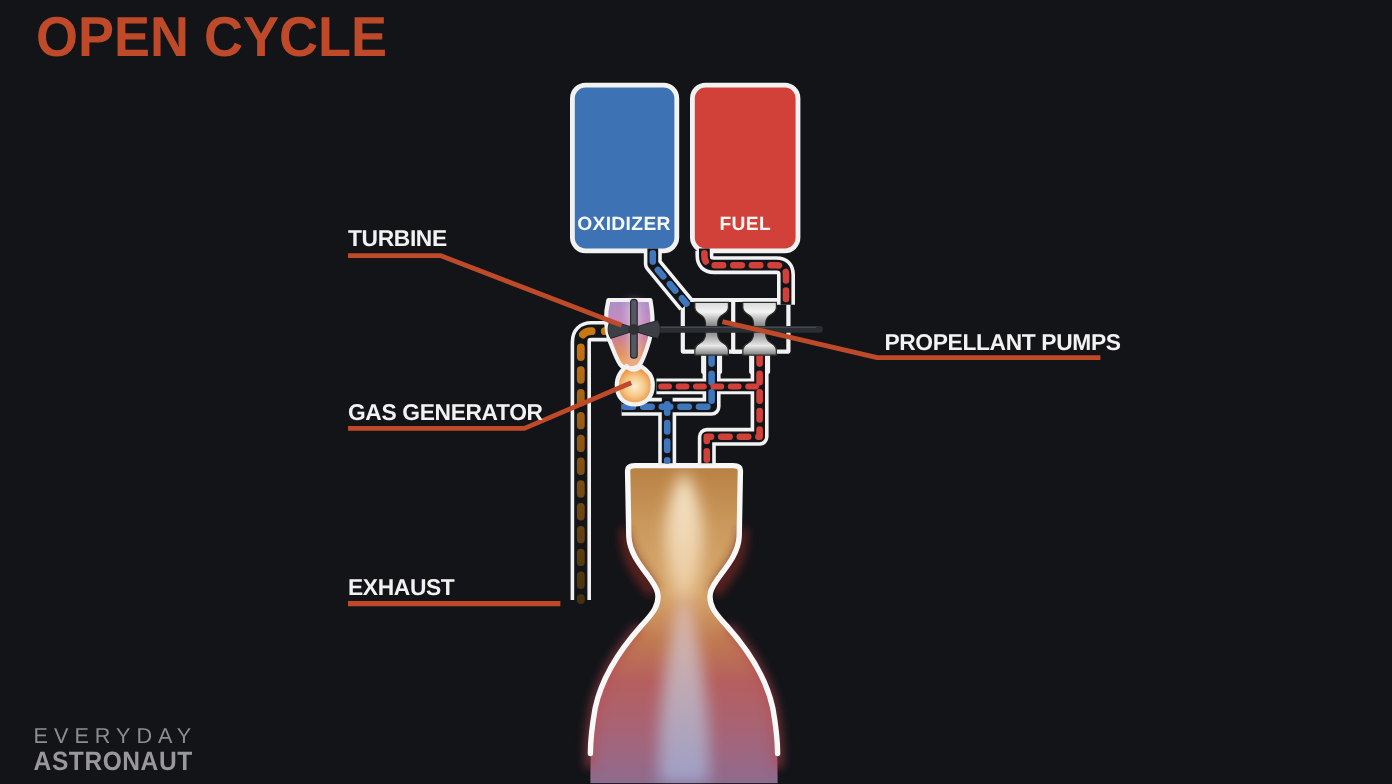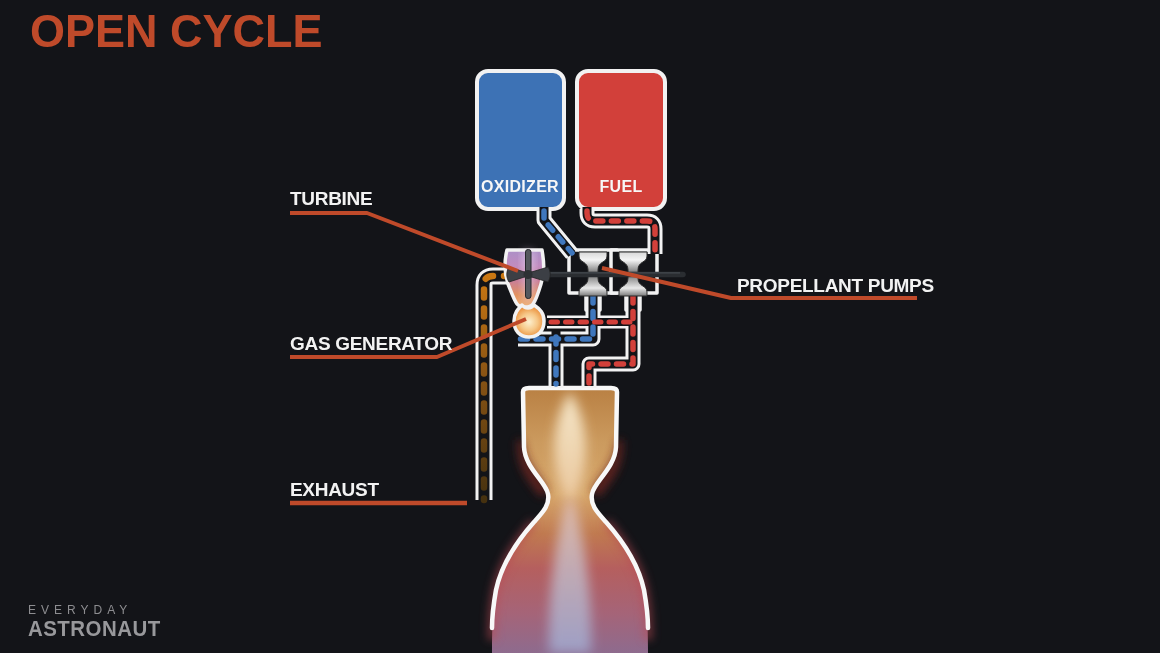--- a/index.html
+++ b/index.html
@@ -20,21 +20,21 @@
     font-weight:bold; font-size:19px; fill:#f2f2f2; letter-spacing:-0.3px;
   }
   .tank-label {
     font-family:"Liberation Sans", sans-serif;
     font-weight:bold; font-size:16px; fill:#f7f7f7; letter-spacing:0.3px;
   }
   .logo {
     position:absolute; left:28px; top:604px; line-height:1;
   }
   .logo .line1 {
-    font-size:12px; font-weight:400; letter-spacing:5px;
+    font-size:18px; font-weight:400; letter-spacing:5px;
     color:#8d8d90; white-space:nowrap;
   }
   .logo .line2 {
     font-size:22px; font-weight:bold; letter-spacing:0.5px;
     color:#98989b; margin-top:2px; transform:scaleX(0.93);
     transform-origin:left top; white-space:nowrap;
   }
 </style>
 </head>
 <body>

